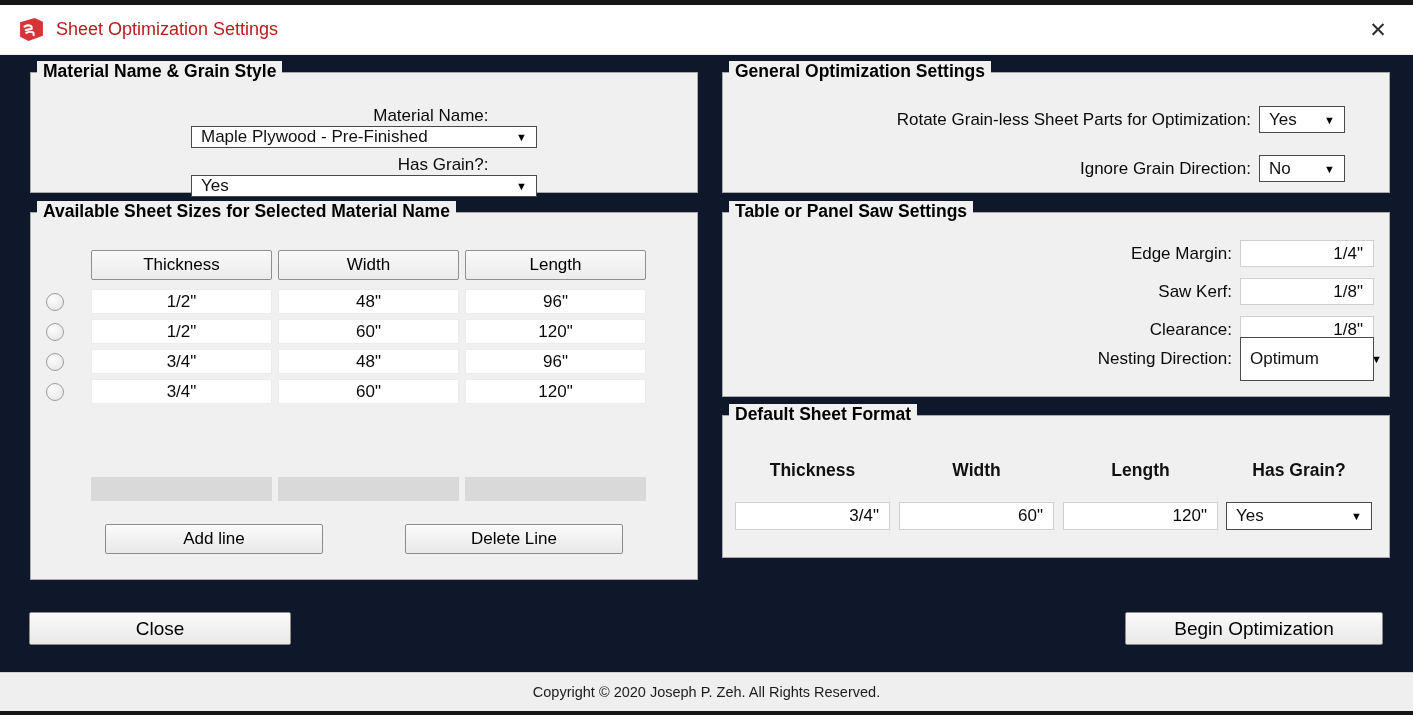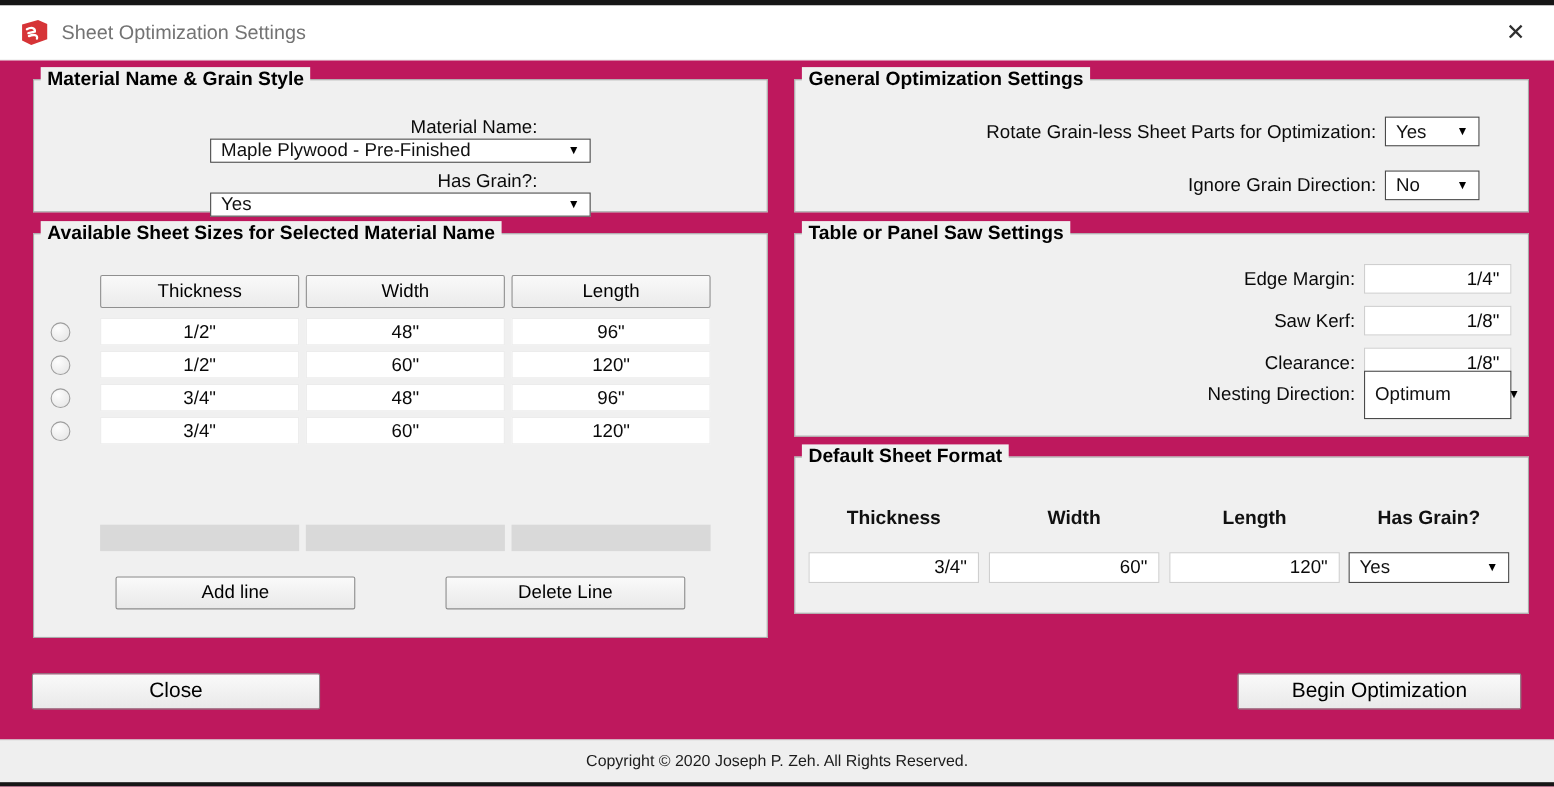--- a/index.html
+++ b/index.html
@@ -8,26 +8,26 @@
 
   .screen { position:relative; width:1413px; height:715px; background:#161616; }
 
   .dialog { position:absolute; left:0; right:0; top:5px; bottom:4px;
             background:#f0f0f0; display:flex; flex-direction:column; }
 
   
   .titlebar { height:50px; background:#ffffff; display:flex; align-items:center;
               padding:0 18px; border-bottom:1px solid #ececec; flex:0 0 auto; }
   .app-icon { width:27px; height:25px; flex:0 0 auto; }
-  .title { margin-left:11px; font-size:18px; color:#737373; }
+  .title { margin-left:11px; font-size:18px; color:#b91c1c; }
   .close-x { margin-left:auto; font-size:21px; color:#2f2f2f; width:34px; height:34px;
              display:flex; align-items:center; justify-content:center; cursor:default; font-weight:400; }
 
   
-  .bodyarea { position:relative; flex:1 1 auto; background:#be185d; }
+  .bodyarea { position:relative; flex:1 1 auto; background:#0f172a; }
 
   .group { position:absolute; border:1px solid #a9a9a9; background:#f0f0f0; }
   .legend { position:absolute; top:-12px; left:6px; background:#f0f0f0; padding:0 6px;
             font-weight:bold; font-size:17.5px; color:#000; white-space:nowrap; }
 
   #g-material { left:30px;  top:17px;  width:668px; height:121px; }
   #g-sizes    { left:30px;  top:157px; width:668px; height:368px; }
   #g-general  { left:722px; top:17px;  width:668px; height:121px;padding-left:14px; }
   #g-saw      { left:722px; top:157px; width:668px; height:185px; }
   #g-default  { left:722px; top:360px; width:668px; height:143px; }

